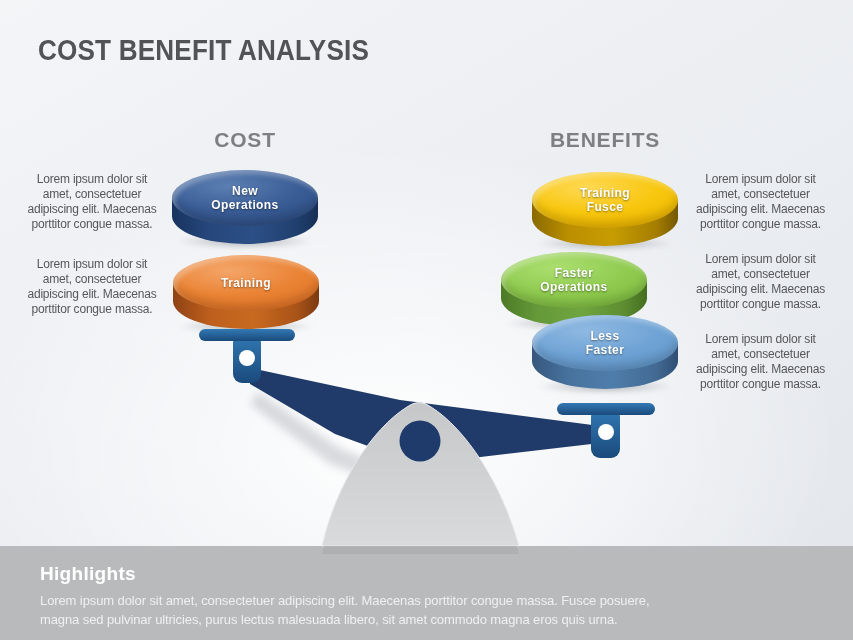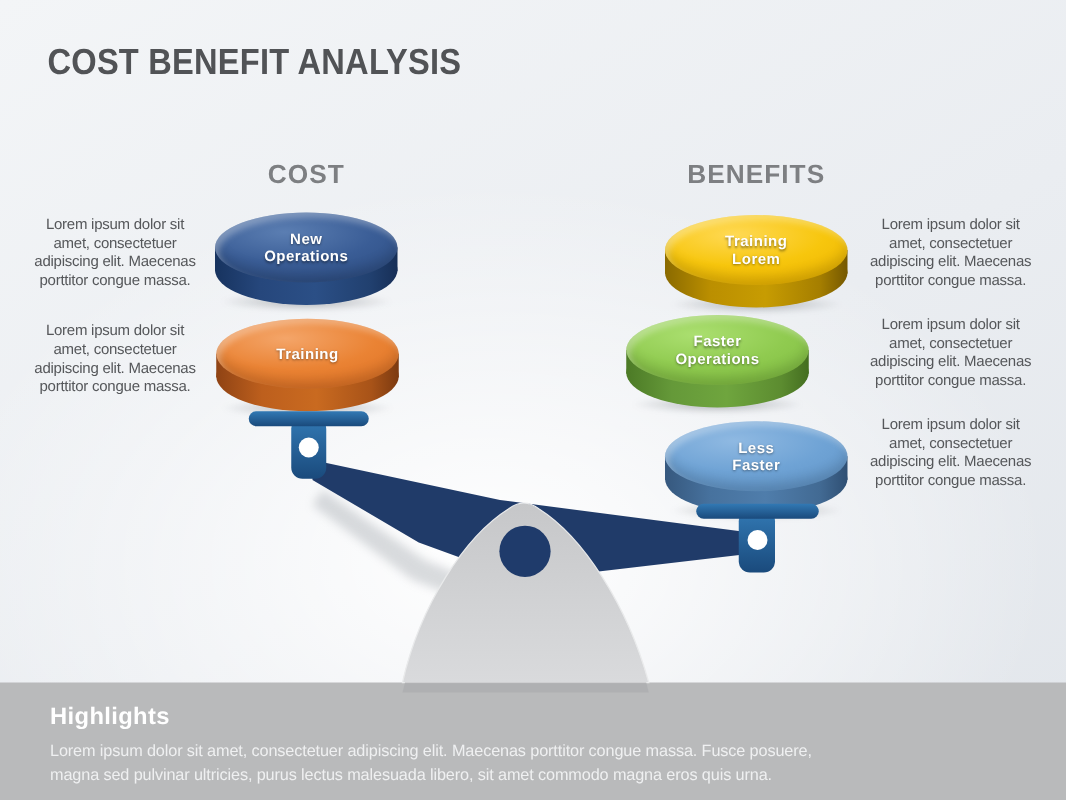--- a/index.html
+++ b/index.html
@@ -60,21 +60,21 @@
   .disc-yellow .cyl-side, .disc-yellow .cyl-mid { background:linear-gradient(90deg,#8a6a00 0%,#bb8f00 25%,#c79c02 55%,#a57e00 85%,#755800 100%); }
   .disc-green  .cyl-top { background:radial-gradient(ellipse 90% 80% at 38% 28%, #abdf70 0%, #90cb50 55%, #80bd41 100%); }
   .disc-green  .cyl-side, .disc-green .cyl-mid { background:linear-gradient(90deg,#4c7a26 0%,#659939 25%,#6fa53e 55%,#5c8c30 85%,#446e20 100%); }
   .disc-lblue  .cyl-top { background:radial-gradient(ellipse 90% 80% at 38% 28%, #8fb9e2 0%, #6fa3d5 55%, #6195c8 100%); }
   .disc-lblue  .cyl-side, .disc-lblue .cyl-mid { background:linear-gradient(90deg,#36587e 0%,#47729e 25%,#4f7dab 55%,#426a93 85%,#2f4f73 100%); }
 
   #disc-new-equipment   { left:172px; top:170px; }
   #disc-training        { left:173px; top:255px; }
   #disc-greater-income  { left:532px; top:172px; }
   #disc-faster-operations { left:501px; top:252px; }
-  #disc-less-waste      { left:532px; top:337px; }
+  #disc-less-waste      { left:532px; top:315px; }
 
   .scale-layer { position:absolute; left:0; top:0; z-index:3; pointer-events:none; }
 
   .footer-bar {
     position:absolute; left:0; top:546px; width:853px; height:94px;
     background:#b9babb; z-index:2; overflow:hidden;
   }
   .footer-heading { position:absolute; left:40px; top:17px; font-size:19px;
     font-weight:bold; color:#ffffff; letter-spacing:.3px; }
   .footer-text { position:absolute; left:40px; top:45px; font-size:13px;
@@ -144,21 +144,21 @@
     </div>
   </div>
 
   <div class="disc disc-yellow" id="disc-greater-income">
     <div class="ground-shadow"></div>
     <div class="cyl-side"></div>
     <div class="cyl-mid"></div>
     <div class="cyl-top"></div>
     <div class="disc-label">
       <span>Training</span>
-      <span>Lorem</span>
+      <span>Fusce</span>
     </div>
   </div>
   <div class="disc disc-green" id="disc-faster-operations">
     <div class="ground-shadow"></div>
     <div class="cyl-side"></div>
     <div class="cyl-mid"></div>
     <div class="cyl-top"></div>
     <div class="disc-label">
       <span>Faster</span>
       <span>Operations</span>

